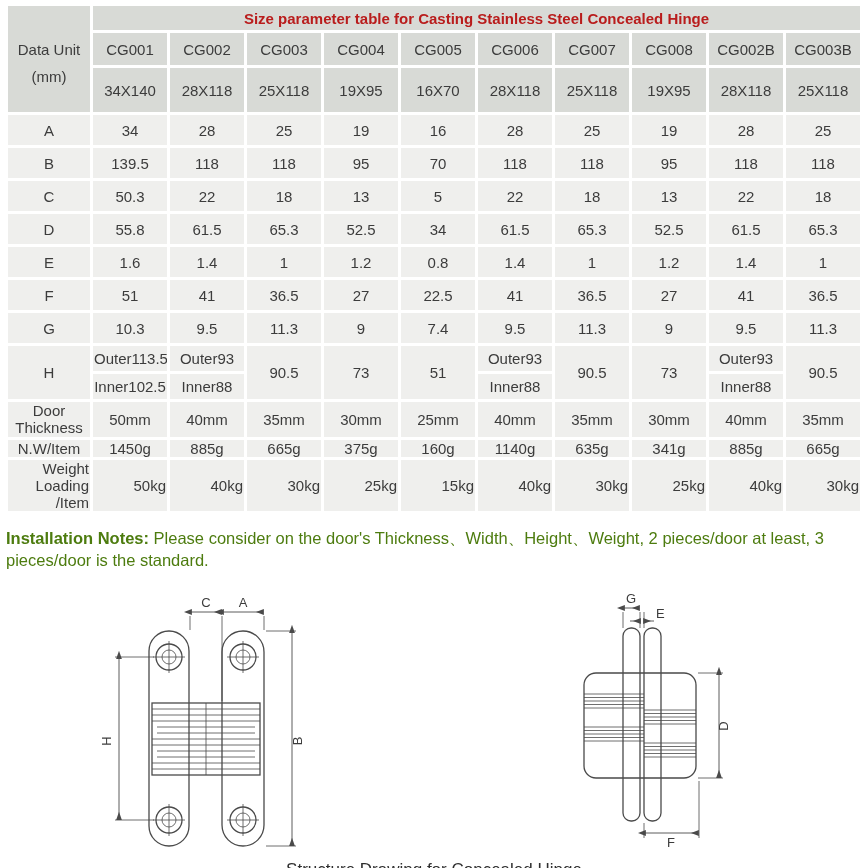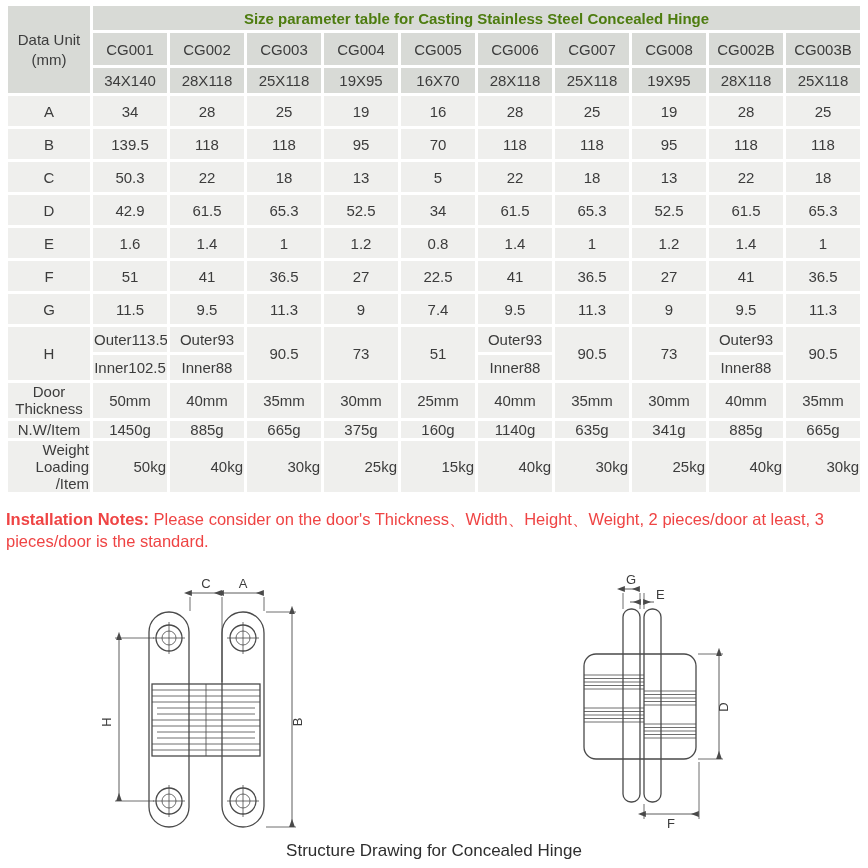--- a/index.html
+++ b/index.html
@@ -12,33 +12,33 @@
   table.spec{
     border-collapse:separate;border-spacing:3px;
     width:856px;margin:3px auto 0;table-layout:fixed;
   }
   table.spec td,table.spec th{
     background:#efefed;text-align:center;vertical-align:middle;
     font-size:15px;font-weight:normal;color:#3c3c3c;padding:0 1px;
     overflow:hidden;
   }
   table.spec .hd{background:#d8dad6;}
-  tr.r-title td{height:24px;font-weight:bold;color:#4d7c0f;}
+  tr.r-title td{height:24px;font-weight:bold;color:#b91c1c;}
   tr.r-model th{height:32px;}
-  tr.r-size  th{height:25px;}
+  tr.r-size  th{height:44px;}
   tr.r-data  td,tr.r-data th{height:30px;}
   tr.r-hsub  td,tr.r-hsub th{height:25px;}
   tr.r-door  td,tr.r-door th{height:28px;}
   tr.r-nw    td,tr.r-nw th{height:16px;}
   tr.r-wt    td,tr.r-wt th{height:34px;text-align:right;}
   .small-lbl{font-size:12px;line-height:1.15;margin-top:45px;}
-  .corner div{line-height:1.3;}
+  .corner div{line-height:1.3;margin-top:8px;}
   
   .notes{
-    margin:14px 8px 0 6px;font-size:16.5px;line-height:1.32;color:#ef4444;
+    margin:14px 8px 0 6px;font-size:16.5px;line-height:1.32;color:#4d7c0f;
   }
   .notes .bold{font-weight:bold;}
   
   .drawings{
     display:flex;justify-content:space-between;
     padding:16px 112px 0 92px;align-items:flex-start;
   }
   svg{display:block;}
   .ln{stroke:#4a4a4a;stroke-width:1.3;fill:none;}
   .thin{stroke:#4a4a4a;stroke-width:0.8;fill:none;}
@@ -135,21 +135,21 @@
       <td>13</td>
       <td>5</td>
       <td>22</td>
       <td>18</td>
       <td>13</td>
       <td>22</td>
       <td>18</td>
     </tr>
     <tr class="r-data">
       <th>D</th>
-      <td>42.9</td>
+      <td>55.8</td>
       <td>61.5</td>
       <td>65.3</td>
       <td>52.5</td>
       <td>34</td>
       <td>61.5</td>
       <td>65.3</td>
       <td>52.5</td>
       <td>61.5</td>
       <td>65.3</td>
     </tr>
@@ -174,21 +174,21 @@
       <td>27</td>
       <td>22.5</td>
       <td>41</td>
       <td>36.5</td>
       <td>27</td>
       <td>41</td>
       <td>36.5</td>
     </tr>
     <tr class="r-data">
       <th>G</th>
-      <td>11.5</td>
+      <td>10.3</td>
       <td>9.5</td>
       <td>11.3</td>
       <td>9</td>
       <td>7.4</td>
       <td>9.5</td>
       <td>11.3</td>
       <td>9</td>
       <td>9.5</td>
       <td>11.3</td>
     </tr>

